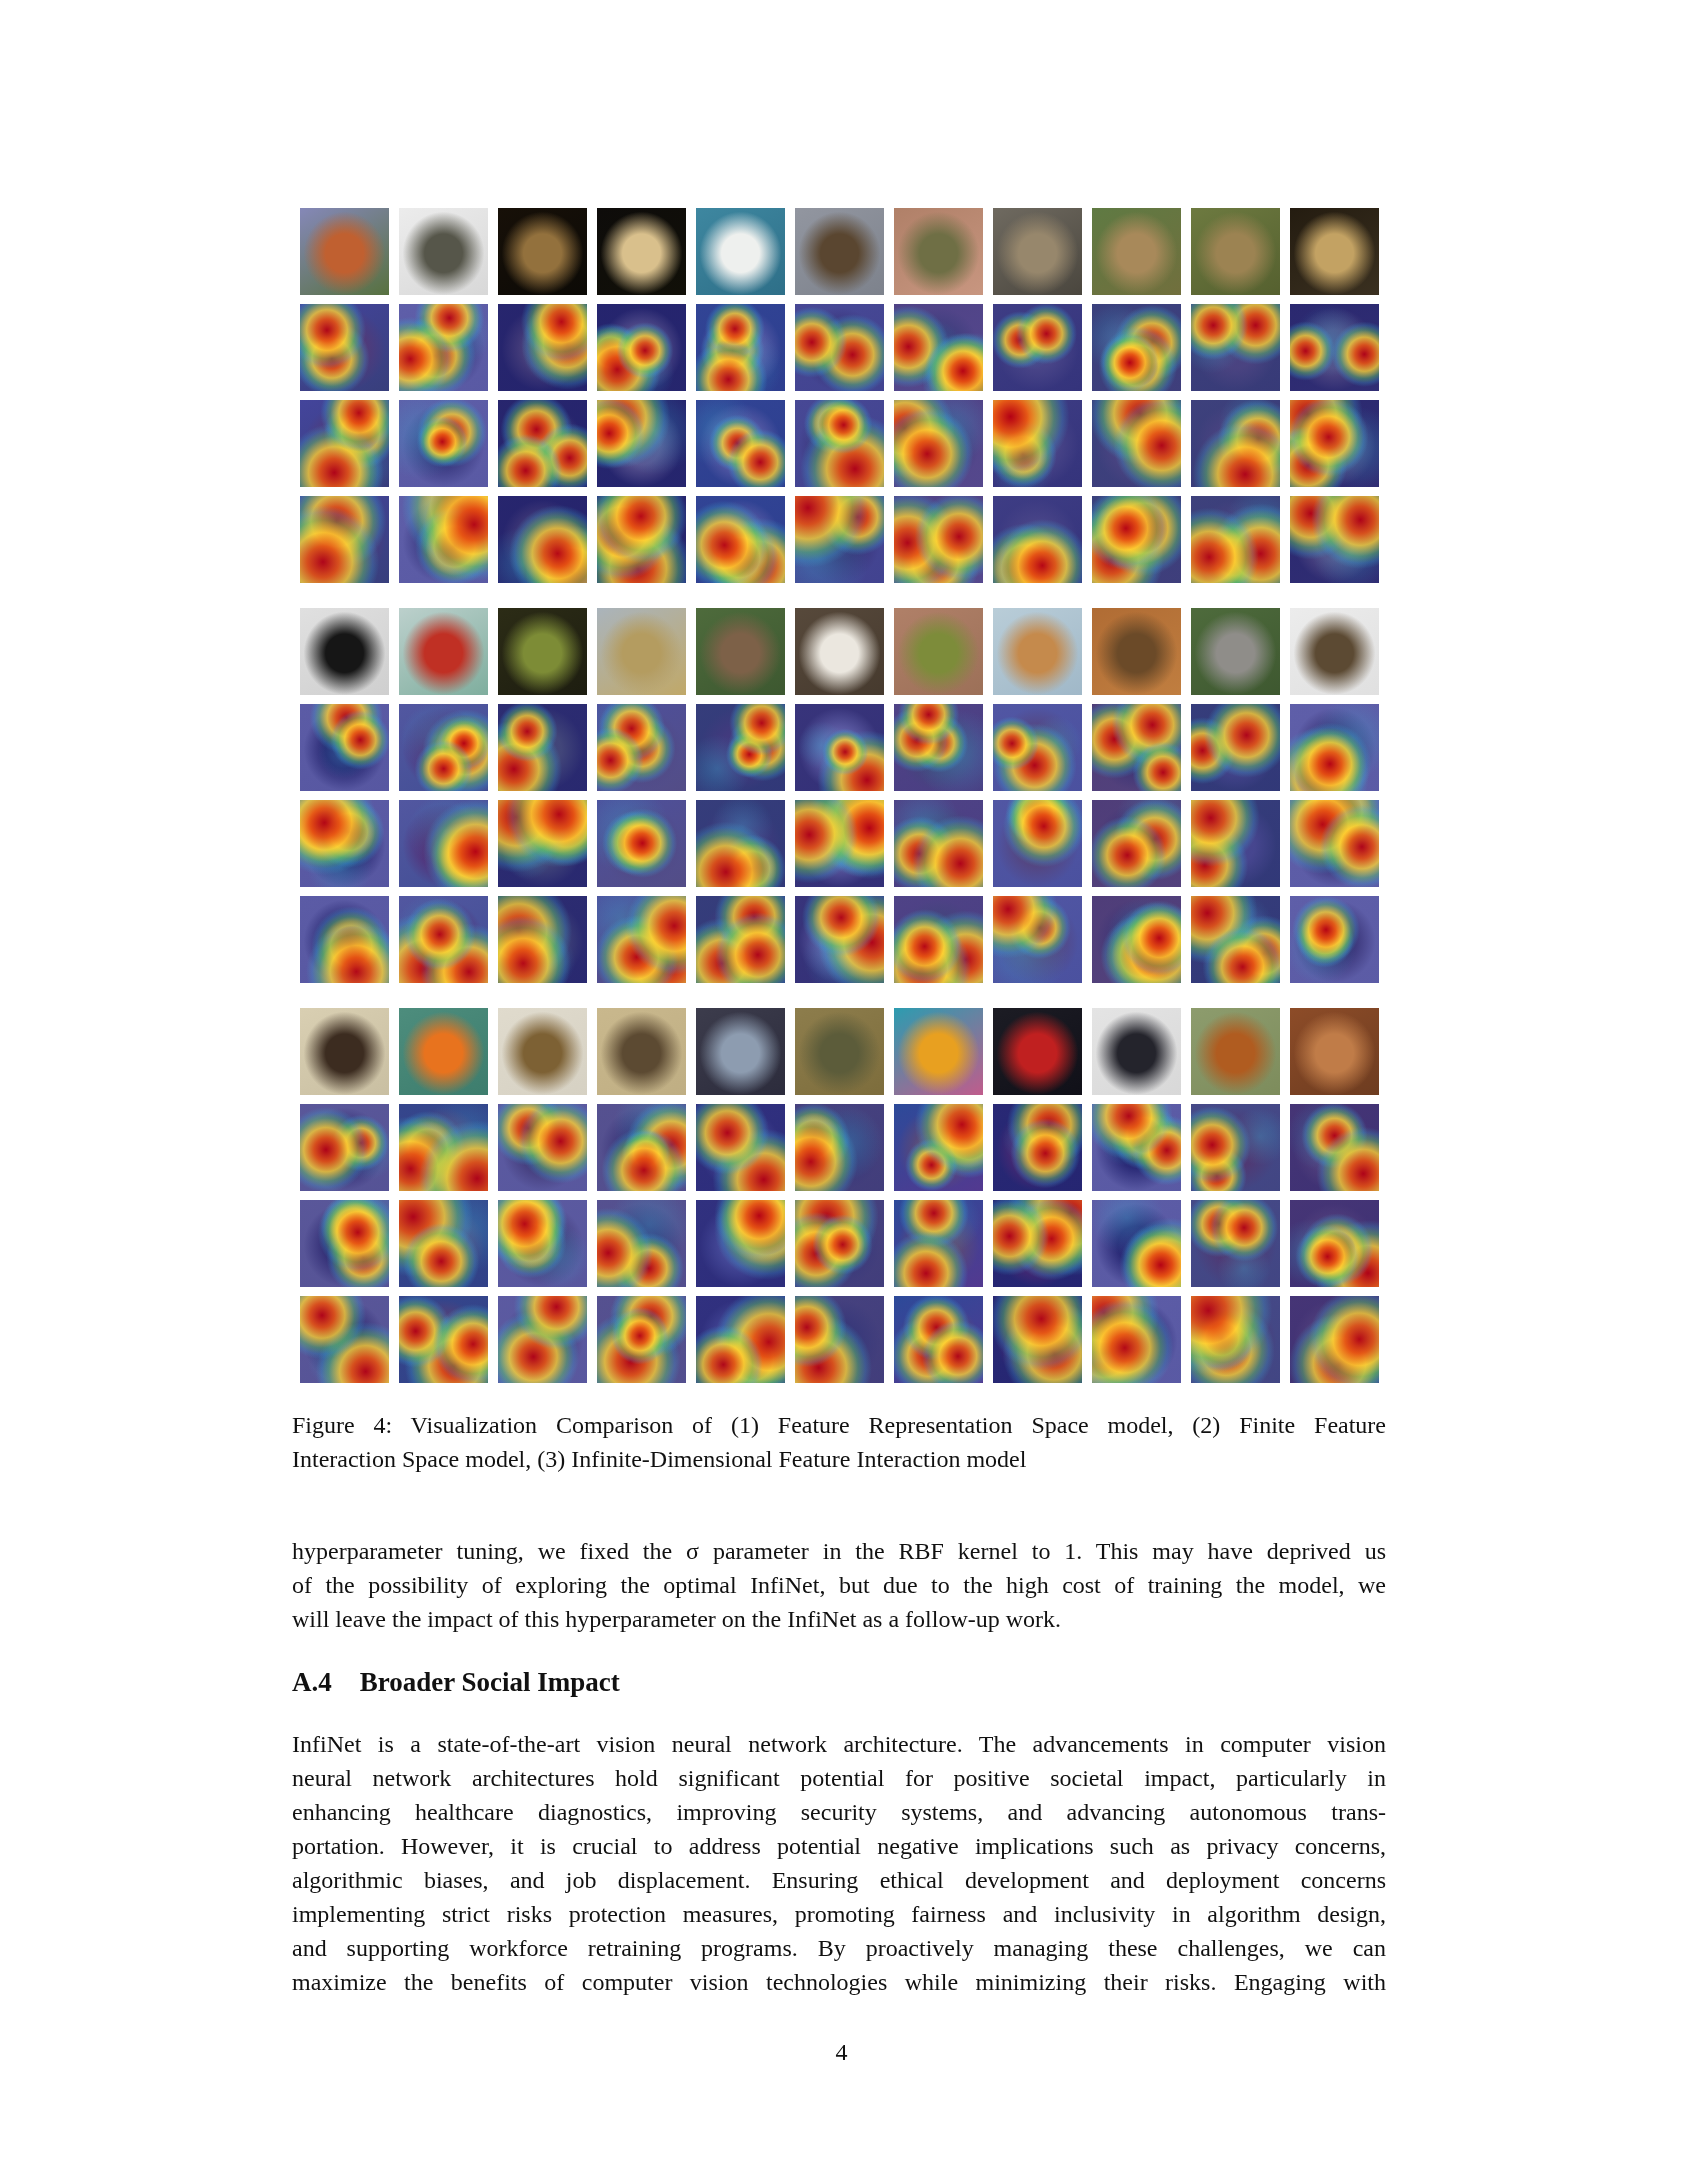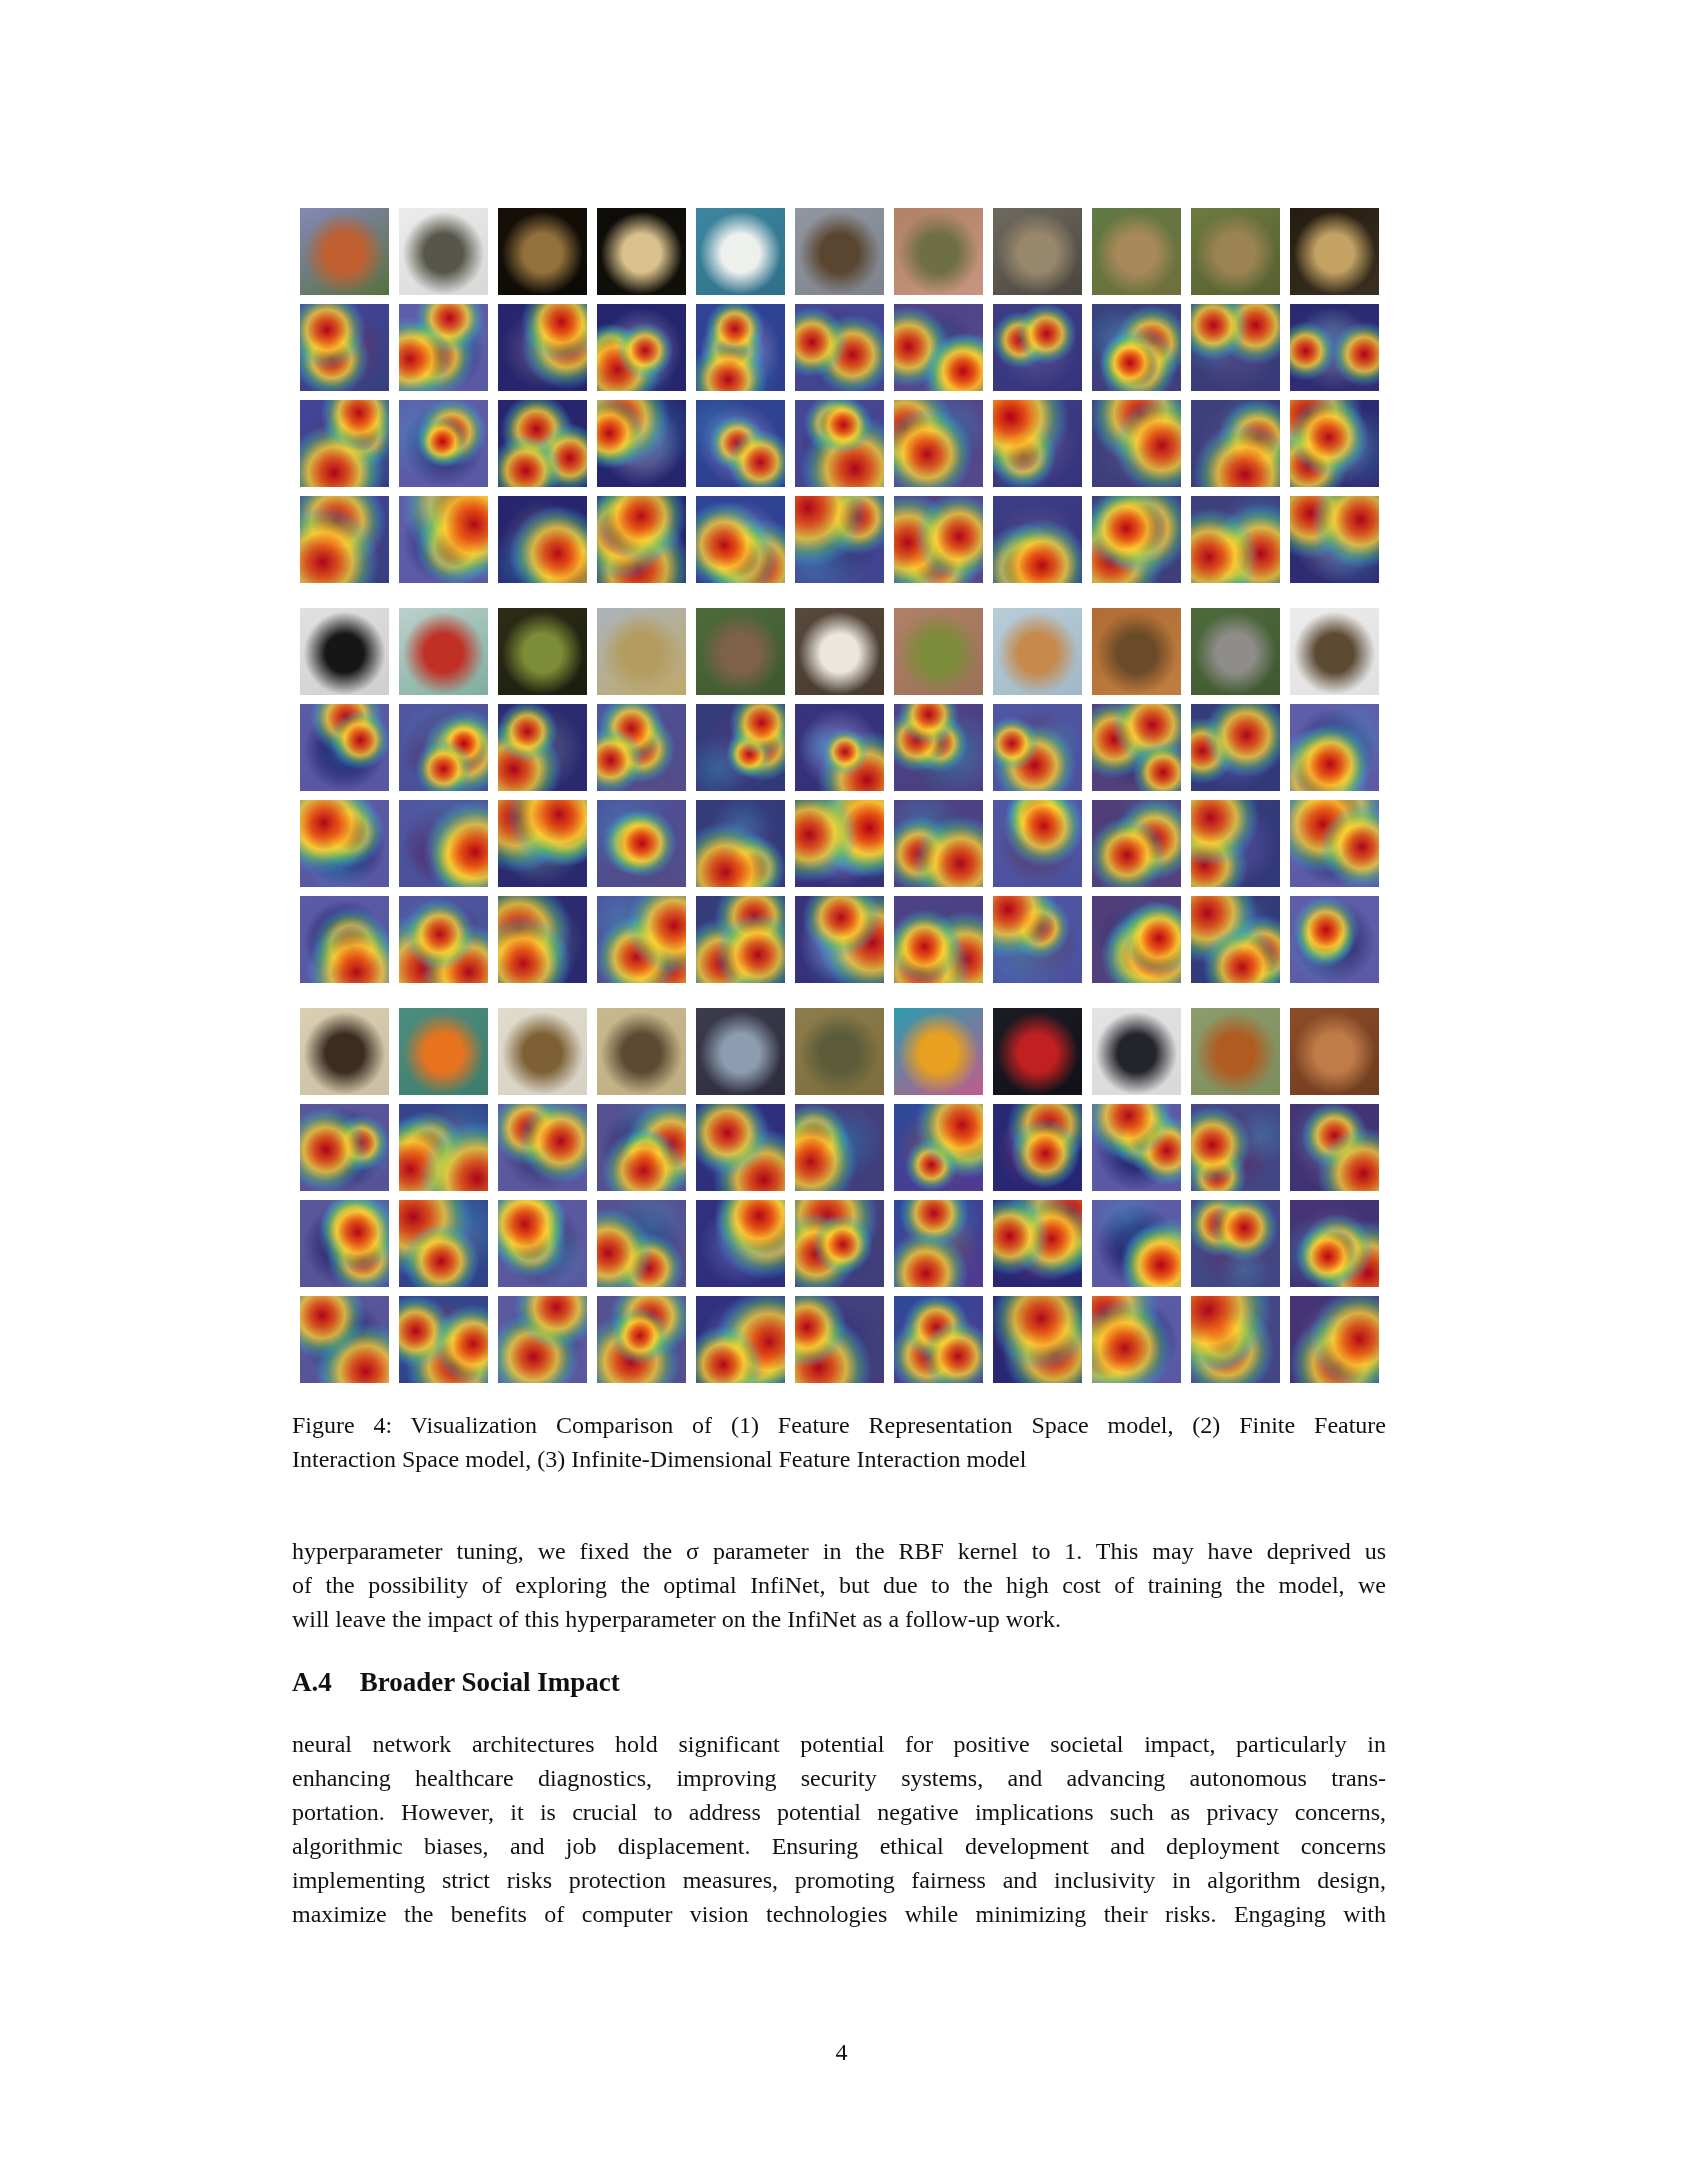--- a/index.html
+++ b/index.html
@@ -195,24 +195,26 @@
       <div class="tline stretch">hyperparameter tuning, we fixed the σ parameter in the RBF kernel to 1. This may have deprived us</div>
       <div class="tline stretch">of the possibility of exploring the optimal InfiNet, but due to the high cost of training the model, we</div>
       <div class="tline">will leave the impact of this hyperparameter on the InfiNet as a follow-up work.</div>
     </div>
 
   <div id="section-heading">
     <span class="secnum">A.4</span><span>Broader Social Impact</span>
   </div>
 
   <div id="para-impact" class="textcol">
+      <div class="tline stretch">InfiNet is a state-of-the-art vision neural network architecture. The advancements in computer vision</div>
       <div class="tline stretch">neural network architectures hold significant potential for positive societal impact, particularly in</div>
       <div class="tline stretch">enhancing healthcare diagnostics, improving security systems, and advancing autonomous trans-</div>
       <div class="tline stretch">portation. However, it is crucial to address potential negative implications such as privacy concerns,</div>
       <div class="tline stretch">algorithmic biases, and job displacement. Ensuring ethical development and deployment concerns</div>
       <div class="tline stretch">implementing strict risks protection measures, promoting fairness and inclusivity in algorithm design,</div>
+      <div class="tline stretch">and supporting workforce retraining programs. By proactively managing these challenges, we can</div>
       <div class="tline stretch">maximize the benefits of computer vision technologies while minimizing their risks. Engaging with</div>
     </div>
 
   <div id="page-number">4</div>
 
 </div>
 
 
 </body></html>

